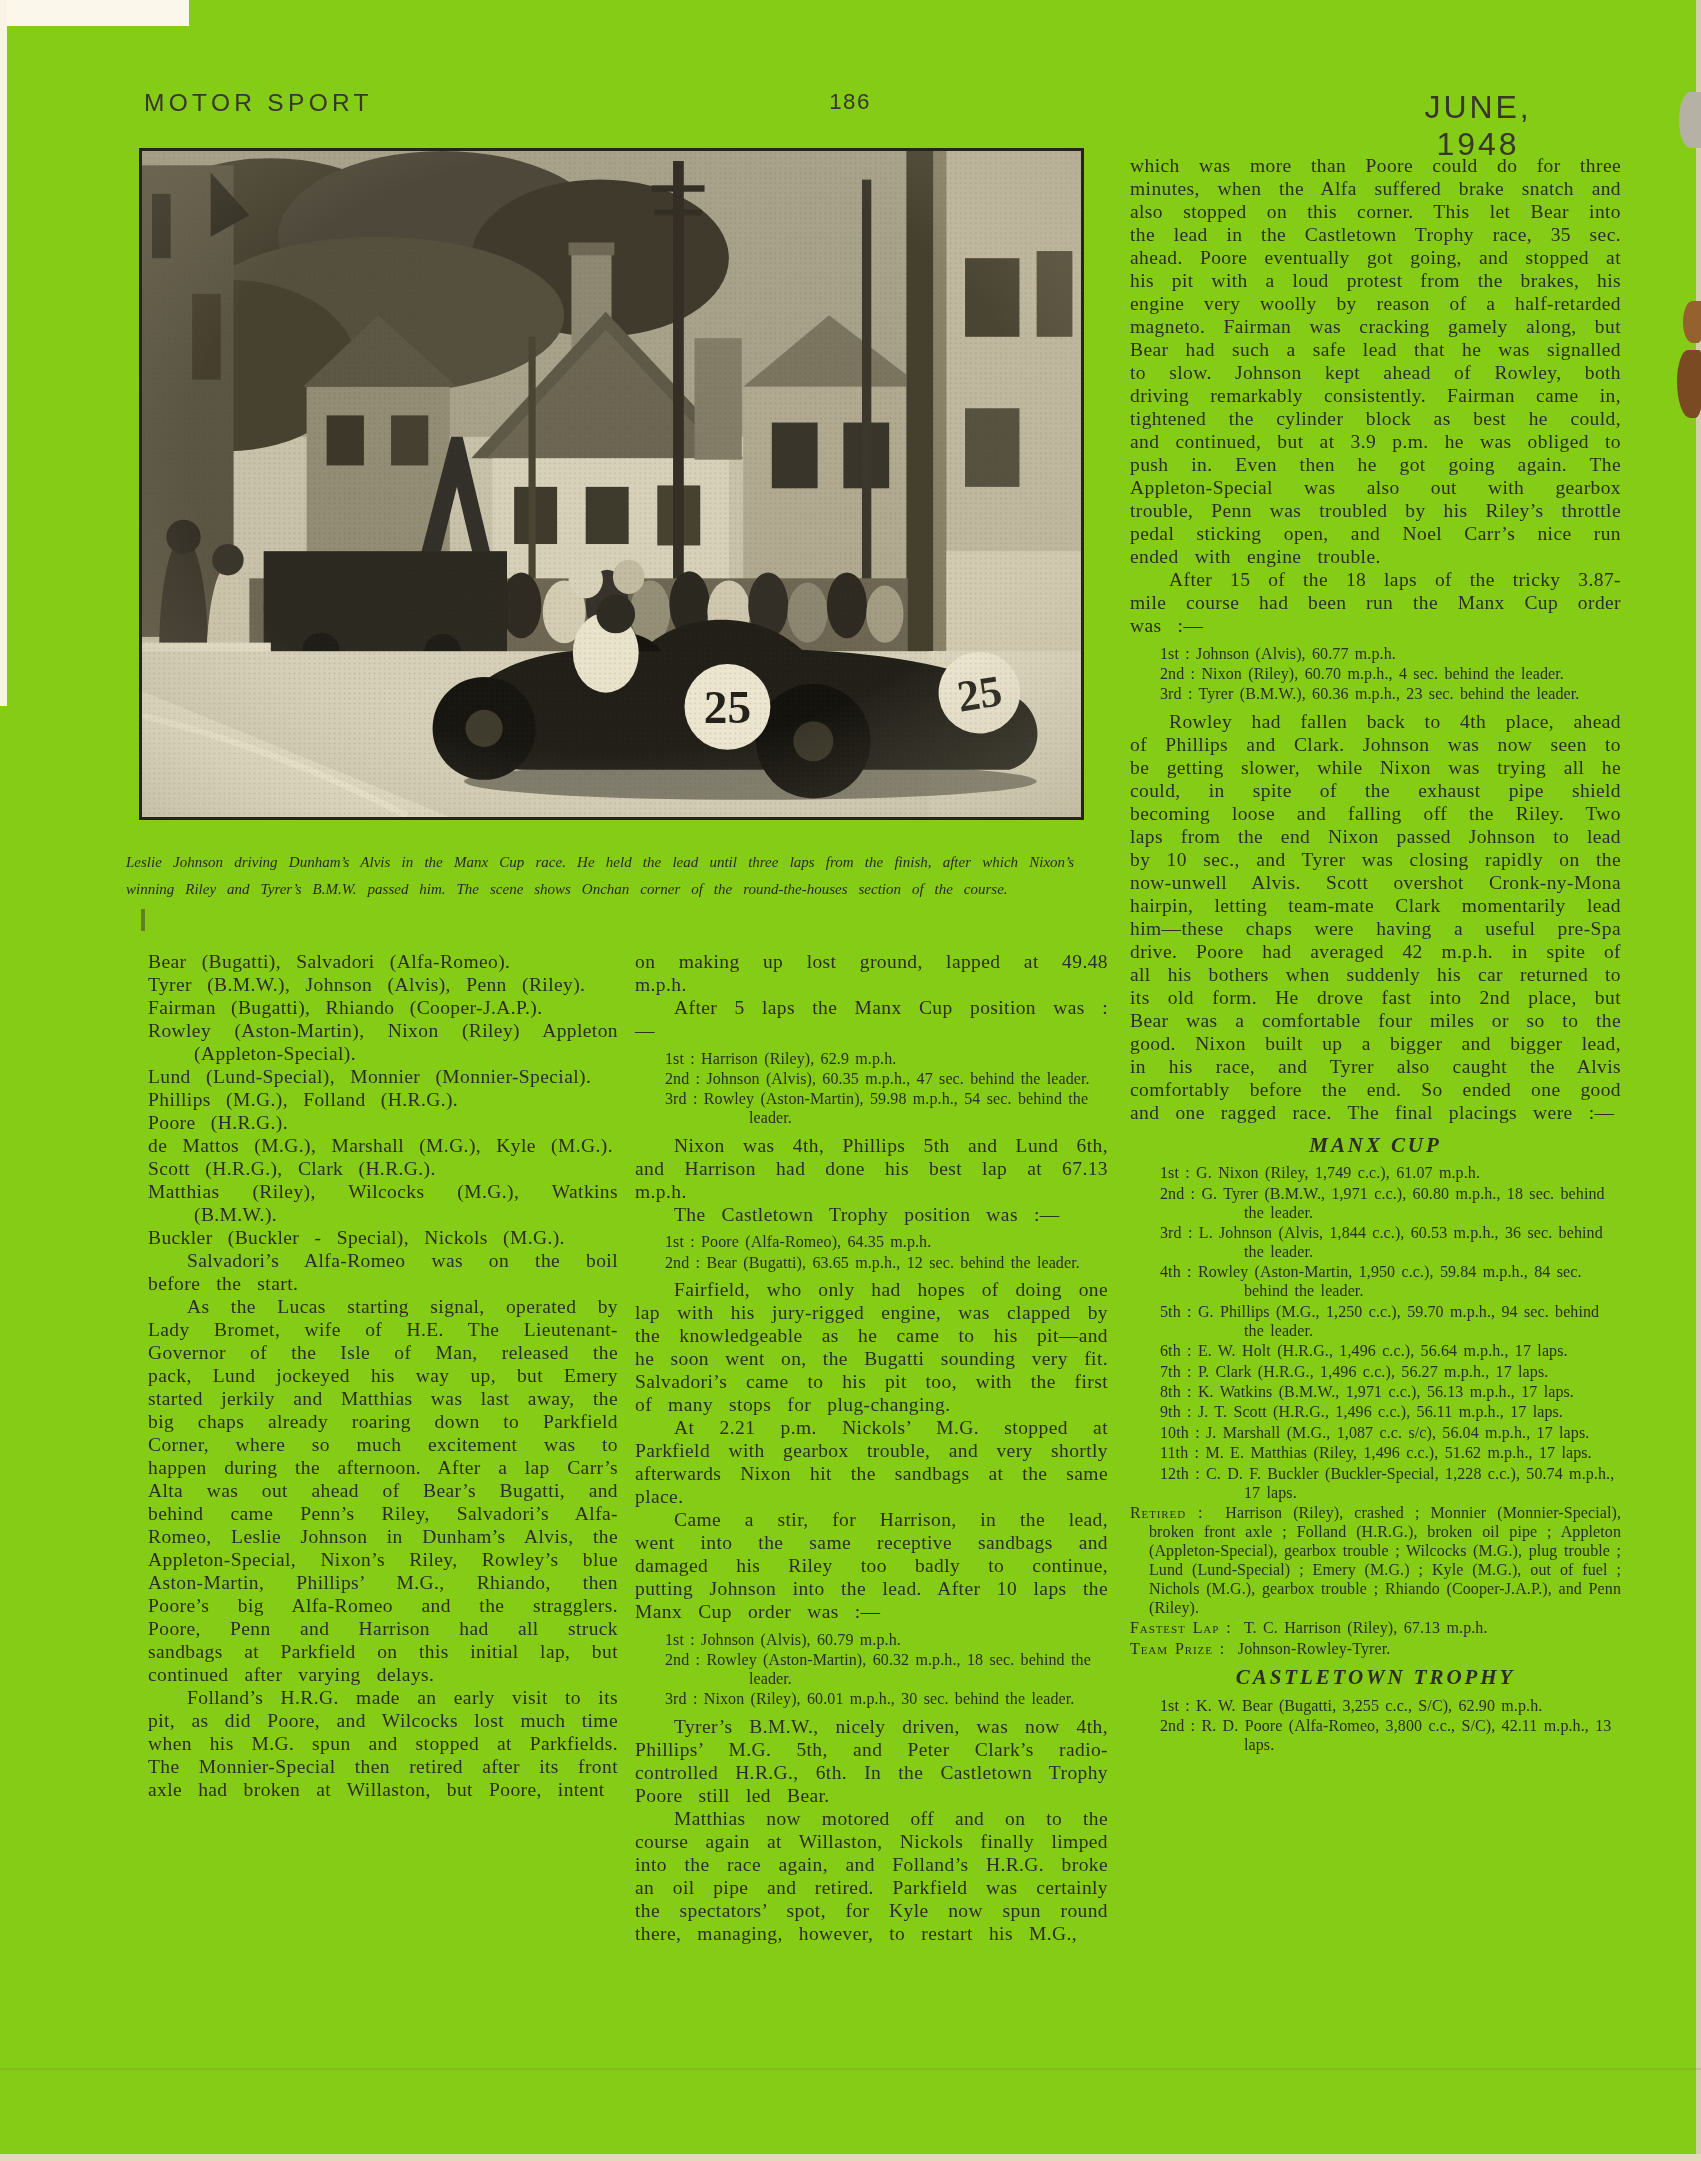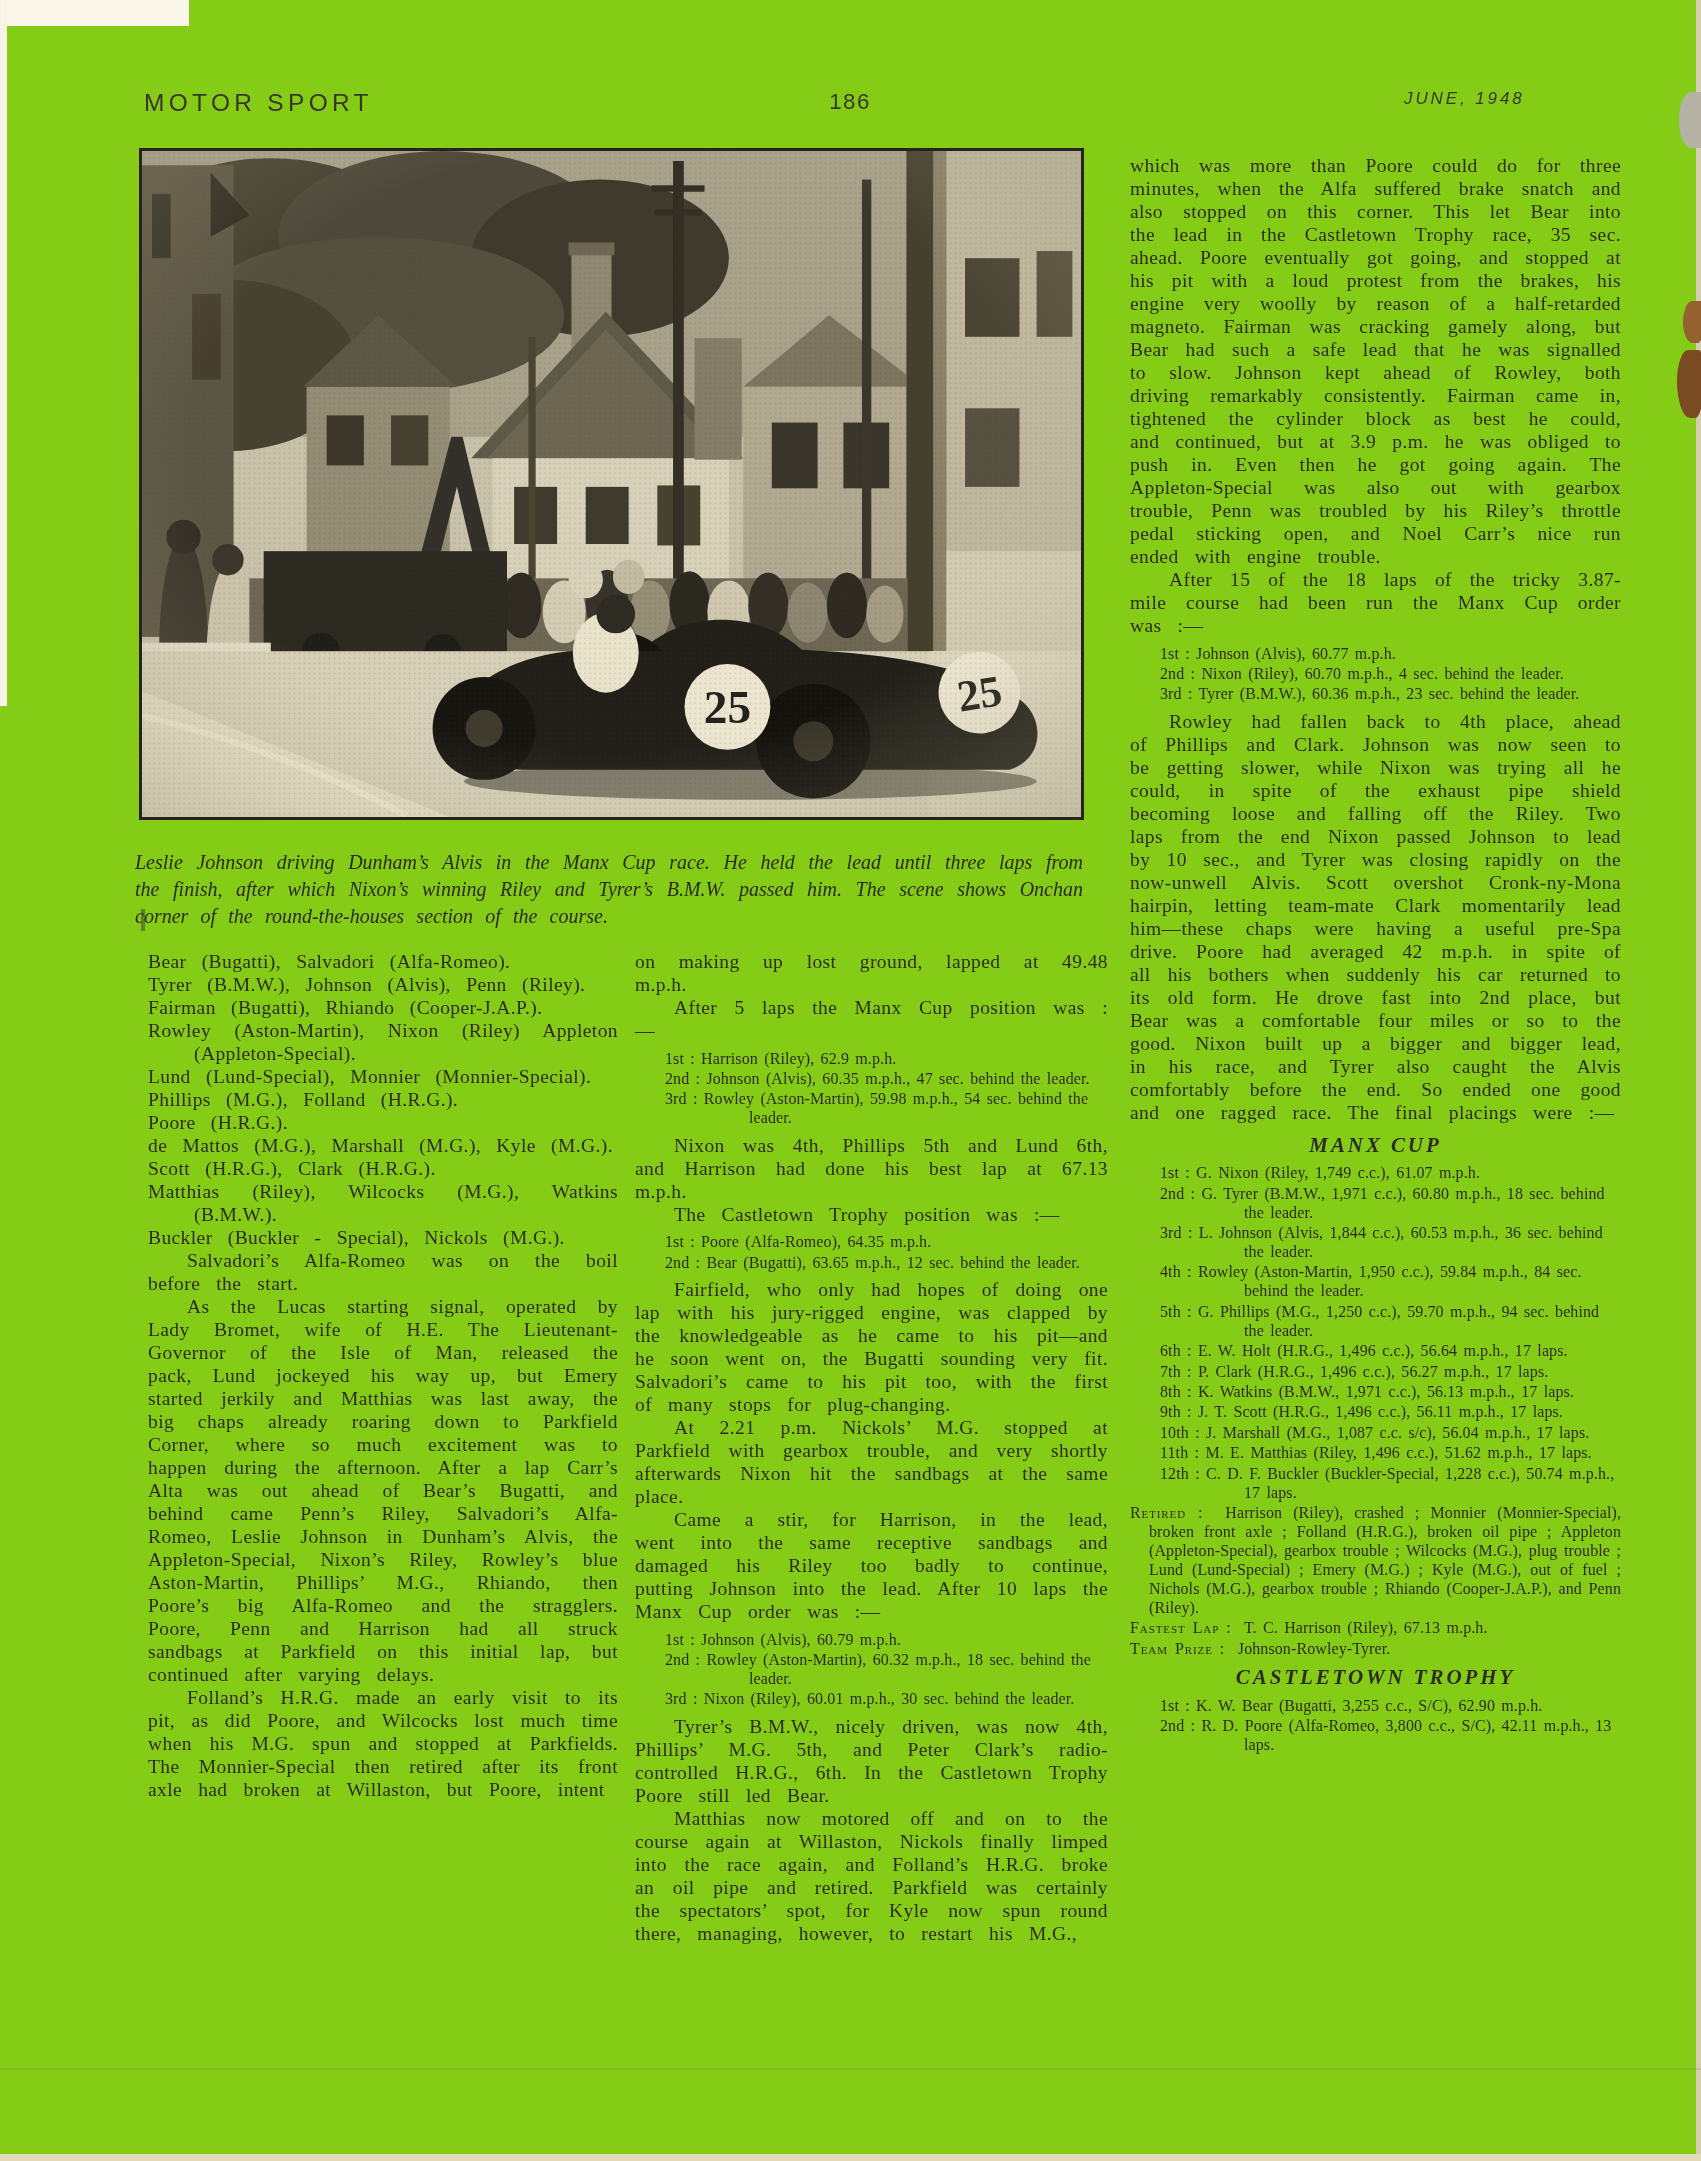--- a/index.html
+++ b/index.html
@@ -21,36 +21,36 @@
   .edge-bottom{left:0;bottom:0;width:1702px;height:7.2px;background:#e3dabc;}
   .notch{left:1679px;top:92px;width:23px;height:56px;background:#b5b1a4;border-radius:60% 0 0 60%;}
   .speck1{left:1683px;top:301px;width:19px;height:42px;background:#94612f;border-radius:70% 10% 30% 70%;}
   .speck2{left:1677px;top:350px;width:24.5px;height:68px;background:#7a4a22;border-radius:55% 15% 35% 65%;}
   .scanline{left:0;top:2068px;width:1702px;height:2.2px;background:rgba(120,112,88,.18);}
   .cap-tick{left:141px;top:909px;width:3.6px;height:21.6px;background:rgba(70,66,52,.55);}
   
   .hdr{position:absolute;top:89px;font-family:"Liberation Sans","DejaVu Sans",sans-serif;color:#39362b;}
   .hdr-left{left:144px;font-size:24.5px;letter-spacing:4.3px;}
   .hdr-center{left:778px;width:144px;text-align:center;font-size:22.3px;letter-spacing:1.4px;}
-  .hdr-right{left:1404px;width:148px;text-align:left;font-size:17px;letter-spacing:2.9px;font-style:italic;}
+  .hdr-right{left:1404px;width:148px;text-align:center;font-size:32px;letter-spacing:2.9px;}
   
   .photo-frame{
     position:absolute;left:139px;top:148px;width:945px;height:672px;
     border:3.6px solid #25231c; background:#c9c2aa; box-sizing:border-box;
   }
   .photo-frame svg{display:block;width:100%;height:100%;}
   .credit{
     position:absolute;left:139px;top:826px;width:945px;text-align:right;
     font-size:18px;color:#33301f;
   }
   .credit .sc{font-variant:small-caps;letter-spacing:1.4px;}
   .credit .it{font-style:italic;}
   .caption{
-    position:absolute;left:135px;top:849px;width:948px;
-    font-style:italic;font-size:20px;line-height:27px;text-align:justify;
+    position:absolute;left:126px;top:849px;width:948px;
+    font-style:italic;font-size:15px;line-height:27px;text-align:justify;
     word-spacing:7.2px;color:#2c2a20;
   }
   
   .col{position:absolute;font-size:19.5px;line-height:23px;}
   .col-left{left:148px;top:950px;width:470px;}
   .col-mid{left:635px;top:950px;width:473px;}
   .col-right{left:1130px;top:154px;width:491px;}
   .blk{margin:0;}
   .entry{text-align:justify;word-spacing:10px;letter-spacing:0.4px;padding-left:46px;text-indent:-46px;}
   .para{text-align:justify;word-spacing:10.8px;letter-spacing:0.4px;text-indent:39px;}

